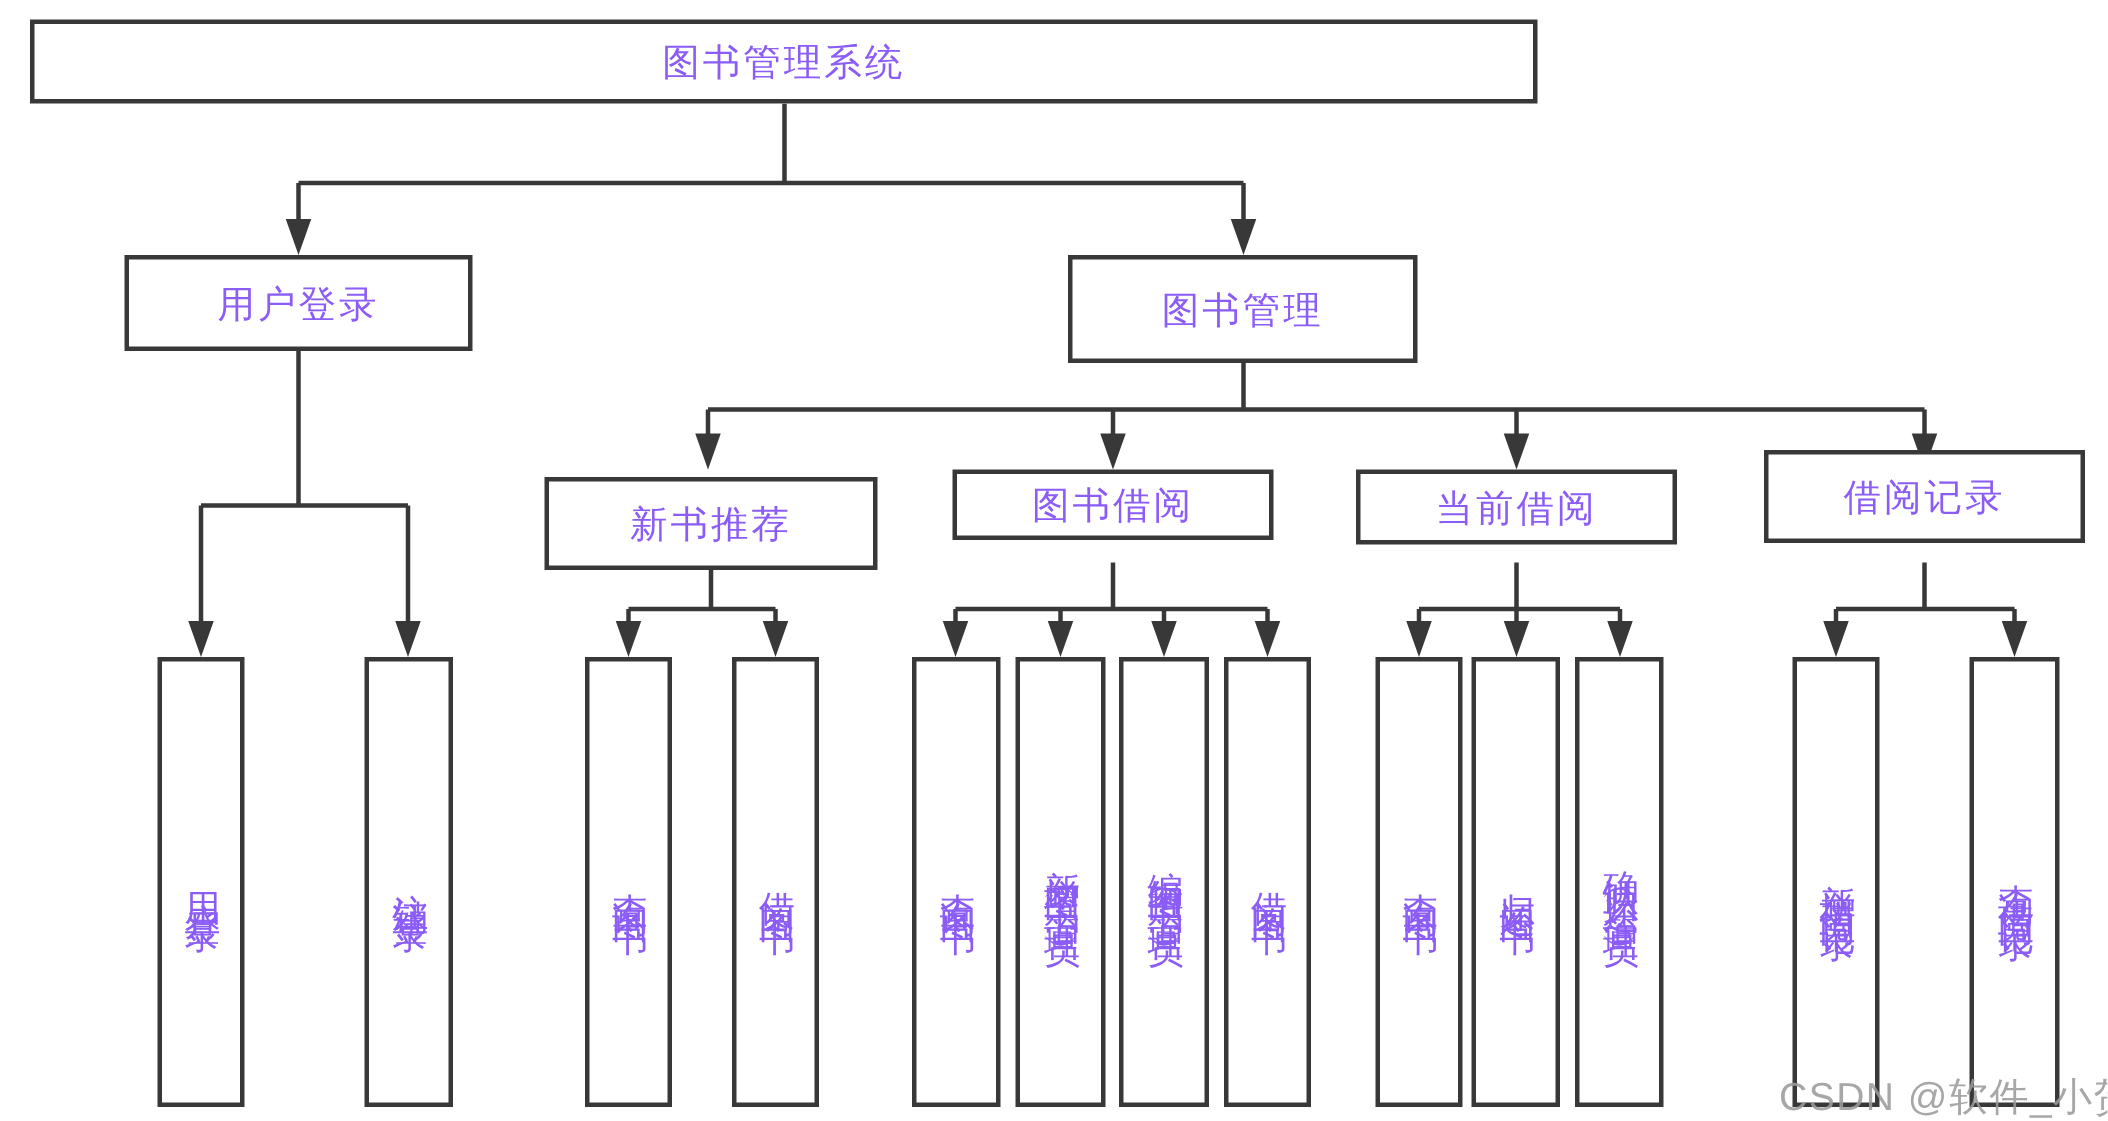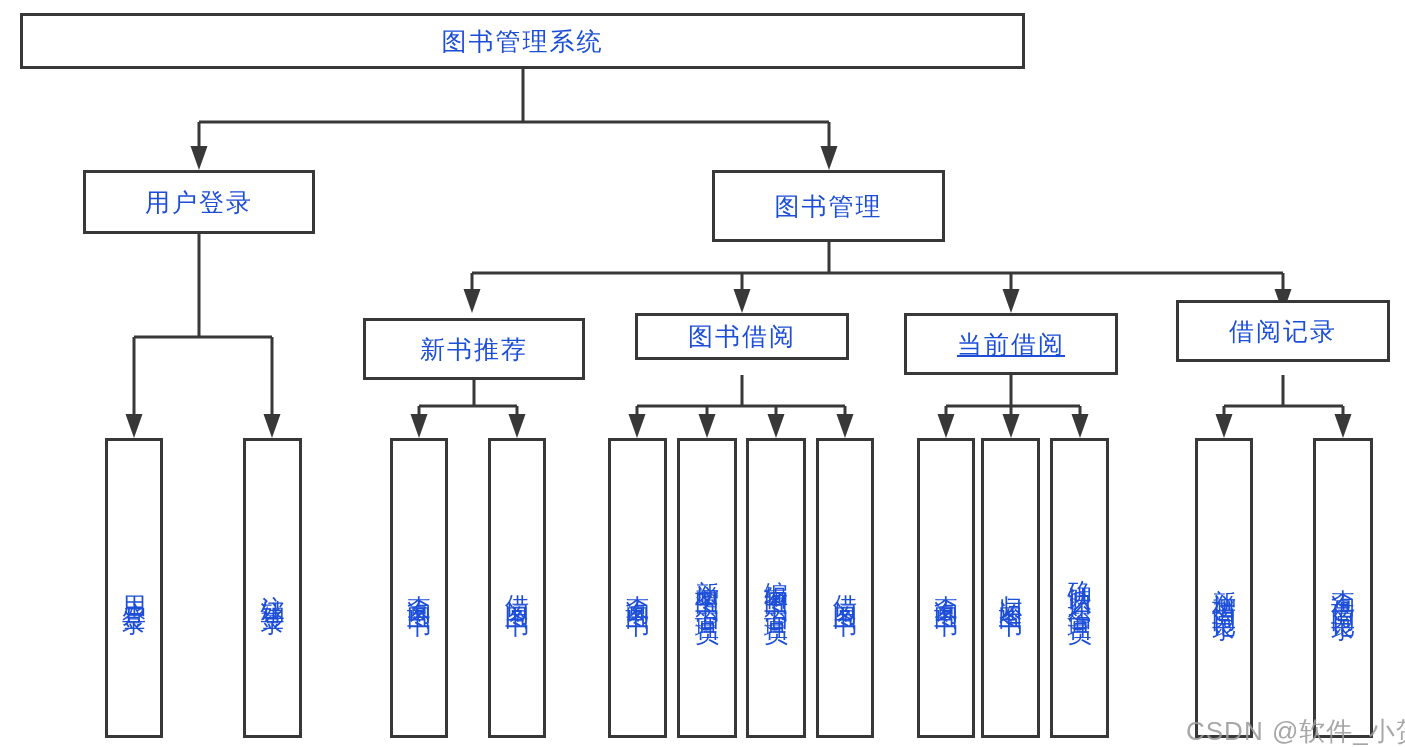--- a/index.html
+++ b/index.html
@@ -23,21 +23,21 @@
     height: 747px;
   }
   .node {
     position: absolute;
     box-sizing: border-box;
     border: 3px solid #383838;
     background: #ffffff;
     display: flex;
     align-items: center;
     justify-content: center;
-    color: #1d4ed8;
+    color: #8b5cf6;
     z-index: 2;
   }
   .node.h {
     font-size: 25px;
     letter-spacing: 2px;
     white-space: nowrap;
   }
   .node.v {
     writing-mode: vertical-rl;
     text-orientation: mixed;
@@ -105,21 +105,21 @@
     </g>
   </svg>
 
   <div class="node h" style="left:20px; top:13px; width:1005px; height:56px;">图书管理系统</div>
 
   <div class="node h" style="left:83px; top:170px; width:232px; height:64px;">用户登录</div>
   <div class="node h" style="left:712px; top:170px; width:233px; height:72px;">图书管理</div>
 
   <div class="node h" style="left:363px; top:318px; width:222px; height:62px;">新书推荐</div>
   <div class="node h" style="left:635px; top:313px; width:214px; height:47px;">图书借阅</div>
-  <div class="node h" style="left:904px; top:313px; width:214px; height:62px;text-decoration:underline;">当前借阅</div>
+  <div class="node h" style="left:904px; top:313px; width:214px; height:50px;">当前借阅</div>
   <div class="node h" style="left:1176px; top:300px; width:214px; height:62px;">借阅记录</div>
 
   <div class="node v" style="left:105px; top:438px; width:58px; height:300px;">用户登录</div>
   <div class="node v" style="left:243px; top:438px; width:59px; height:300px;">注销登录</div>
 
   <div class="node v" style="left:390px; top:438px; width:58px; height:300px;">查询图书</div>
   <div class="node v" style="left:488px; top:438px; width:58px; height:300px;">借阅图书</div>
 
   <div class="node v" style="left:608px; top:438px; width:59px; height:300px;">查询图书</div>
   <div class="node v" style="left:677px; top:438px; width:60px; height:300px;">新增图书（管理员）</div>

